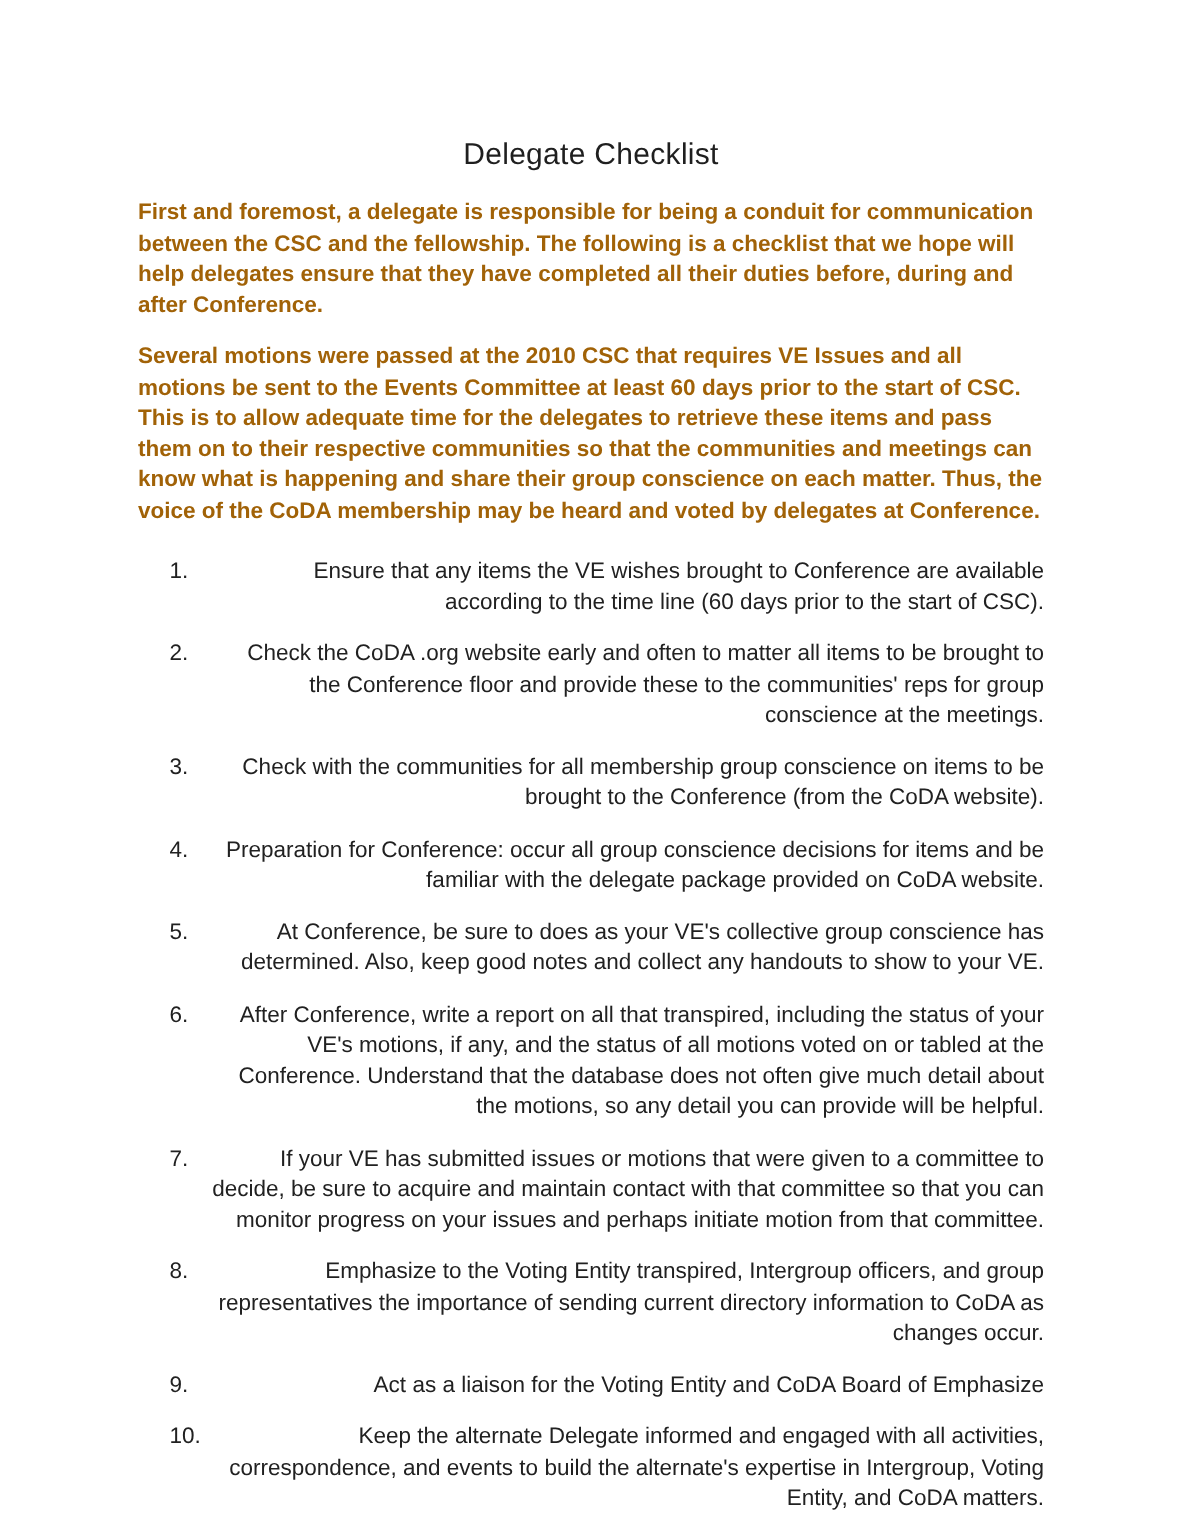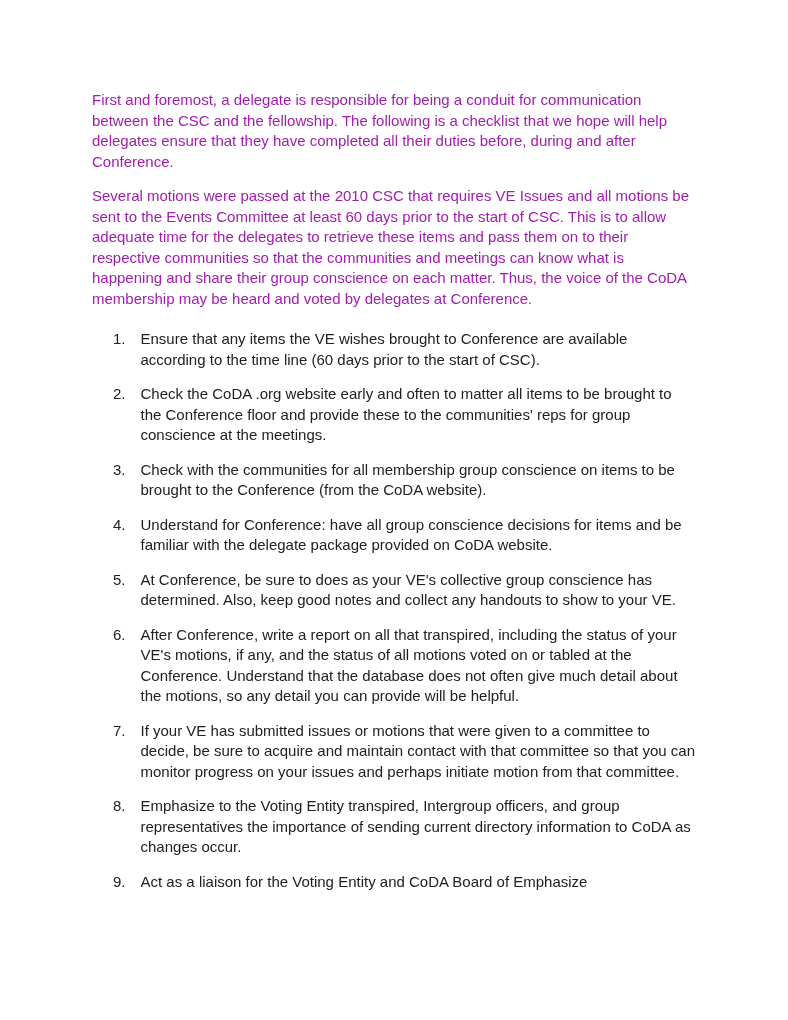--- a/index.html
+++ b/index.html
@@ -28,21 +28,22 @@
     font-size: 20px;
     line-height: 26px;
     font-weight: normal;
     color: #1f1f1f;
     letter-spacing: 0.2px;
   }
   .doc-paragraph {
     margin: 0 0 14px 0;
     font-size: 15px;
     line-height: 20.5px;
-    color: #a21caf;
+    color: #a16207;
+    font-weight: bold;
   }
   .checklist {
     margin: 20px 0 0 0;
     padding: 0;
     list-style: none;
   }
   .checklist-item {
     display: flex;
     margin: 0 0 14px 0;
     font-size: 15px;
@@ -52,27 +53,29 @@
   .item-number {
     flex: 0 0 33px;
     text-align: right;
     padding-left: 21px;
     box-sizing: border-box;
     white-space: nowrap;
   }
   .item-text {
     flex: 1;
     padding-left: 15px;
+    text-align: right;
   }
 </style>
 </head>
 <body>
 
 <div class="page">
   <div class="content">
+    <h1 class="doc-title">Delegate Checklist</h1>
 
     <p class="doc-paragraph">First and foremost, a delegate is responsible for being a conduit for communication between the CSC and the fellowship. The following is a checklist that we hope will help delegates ensure that they have completed all their duties before, during and after Conference.</p>
 
     <p class="doc-paragraph">Several motions were passed at the 2010 CSC that requires VE Issues and all motions be sent to the Events Committee at least 60 days prior to the start of CSC. This is to allow adequate time for the delegates to retrieve these items and pass them on to their respective communities so that the communities and meetings can know what is happening and share their group conscience on each matter. Thus, the voice of the CoDA membership may be heard and voted by delegates at Conference.</p>
 
     <ol class="checklist">
   <li class="checklist-item">
     <span class="item-number">1.</span>
     <span class="item-text">Ensure that any items the VE wishes brought to Conference are available according to the time line (60 days prior to the start of CSC).</span>
   </li>
@@ -82,21 +85,21 @@
     <span class="item-text">Check the CoDA .org website early and often to matter all items to be brought to the Conference floor and provide these to the communities' reps for group conscience at the meetings.</span>
   </li>
 
   <li class="checklist-item">
     <span class="item-number">3.</span>
     <span class="item-text">Check with the communities for all membership group conscience on items to be brought to the Conference (from the CoDA website).</span>
   </li>
 
   <li class="checklist-item">
     <span class="item-number">4.</span>
-    <span class="item-text">Understand for Conference: have all group conscience decisions for items and be familiar with the delegate package provided on CoDA website.</span>
+    <span class="item-text">Preparation for Conference: occur all group conscience decisions for items and be familiar with the delegate package provided on CoDA website.</span>
   </li>
 
   <li class="checklist-item">
     <span class="item-number">5.</span>
     <span class="item-text">At Conference, be sure to does as your VE's collective group conscience has determined. Also, keep good notes and collect any handouts to show to your VE.</span>
   </li>
 
   <li class="checklist-item">
     <span class="item-number">6.</span>
     <span class="item-text">After Conference, write a report on all that transpired, including the status of your VE's motions, if any, and the status of all motions voted on or tabled at the Conference. Understand that the database does not often give much detail about the motions, so any detail you can provide will be helpful.</span>
@@ -110,15 +113,19 @@
   <li class="checklist-item">
     <span class="item-number">8.</span>
     <span class="item-text">Emphasize to the Voting Entity transpired, Intergroup officers, and group representatives the importance of sending current directory information to CoDA as changes occur.</span>
   </li>
 
   <li class="checklist-item">
     <span class="item-number">9.</span>
     <span class="item-text">Act as a liaison for the Voting Entity and CoDA Board of Emphasize</span>
   </li>
 
+  <li class="checklist-item">
+    <span class="item-number">10.</span>
+    <span class="item-text">Keep the alternate Delegate informed and engaged with all activities, correspondence, and events to build the alternate's expertise in Intergroup, Voting Entity, and CoDA matters.</span>
+  </li>
 </ol>
   </div>
 </div>
 
 </body></html>

